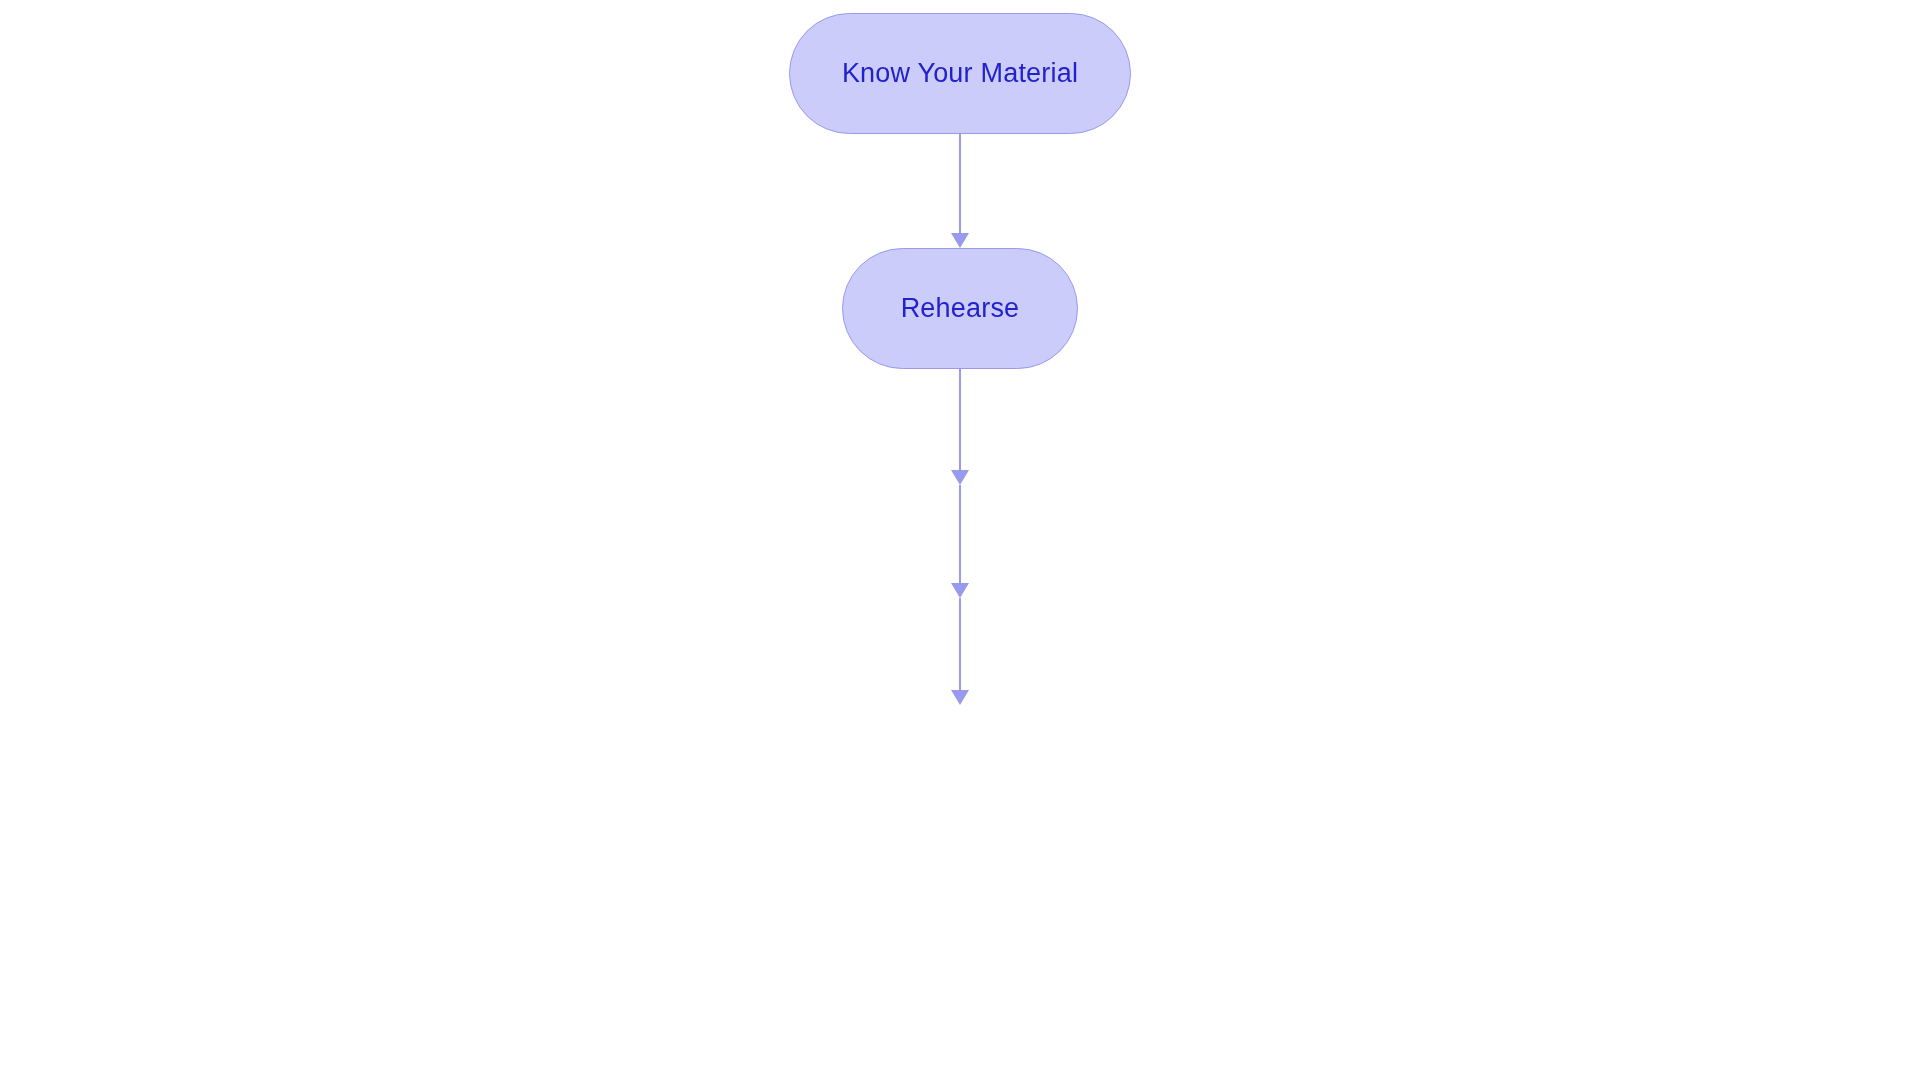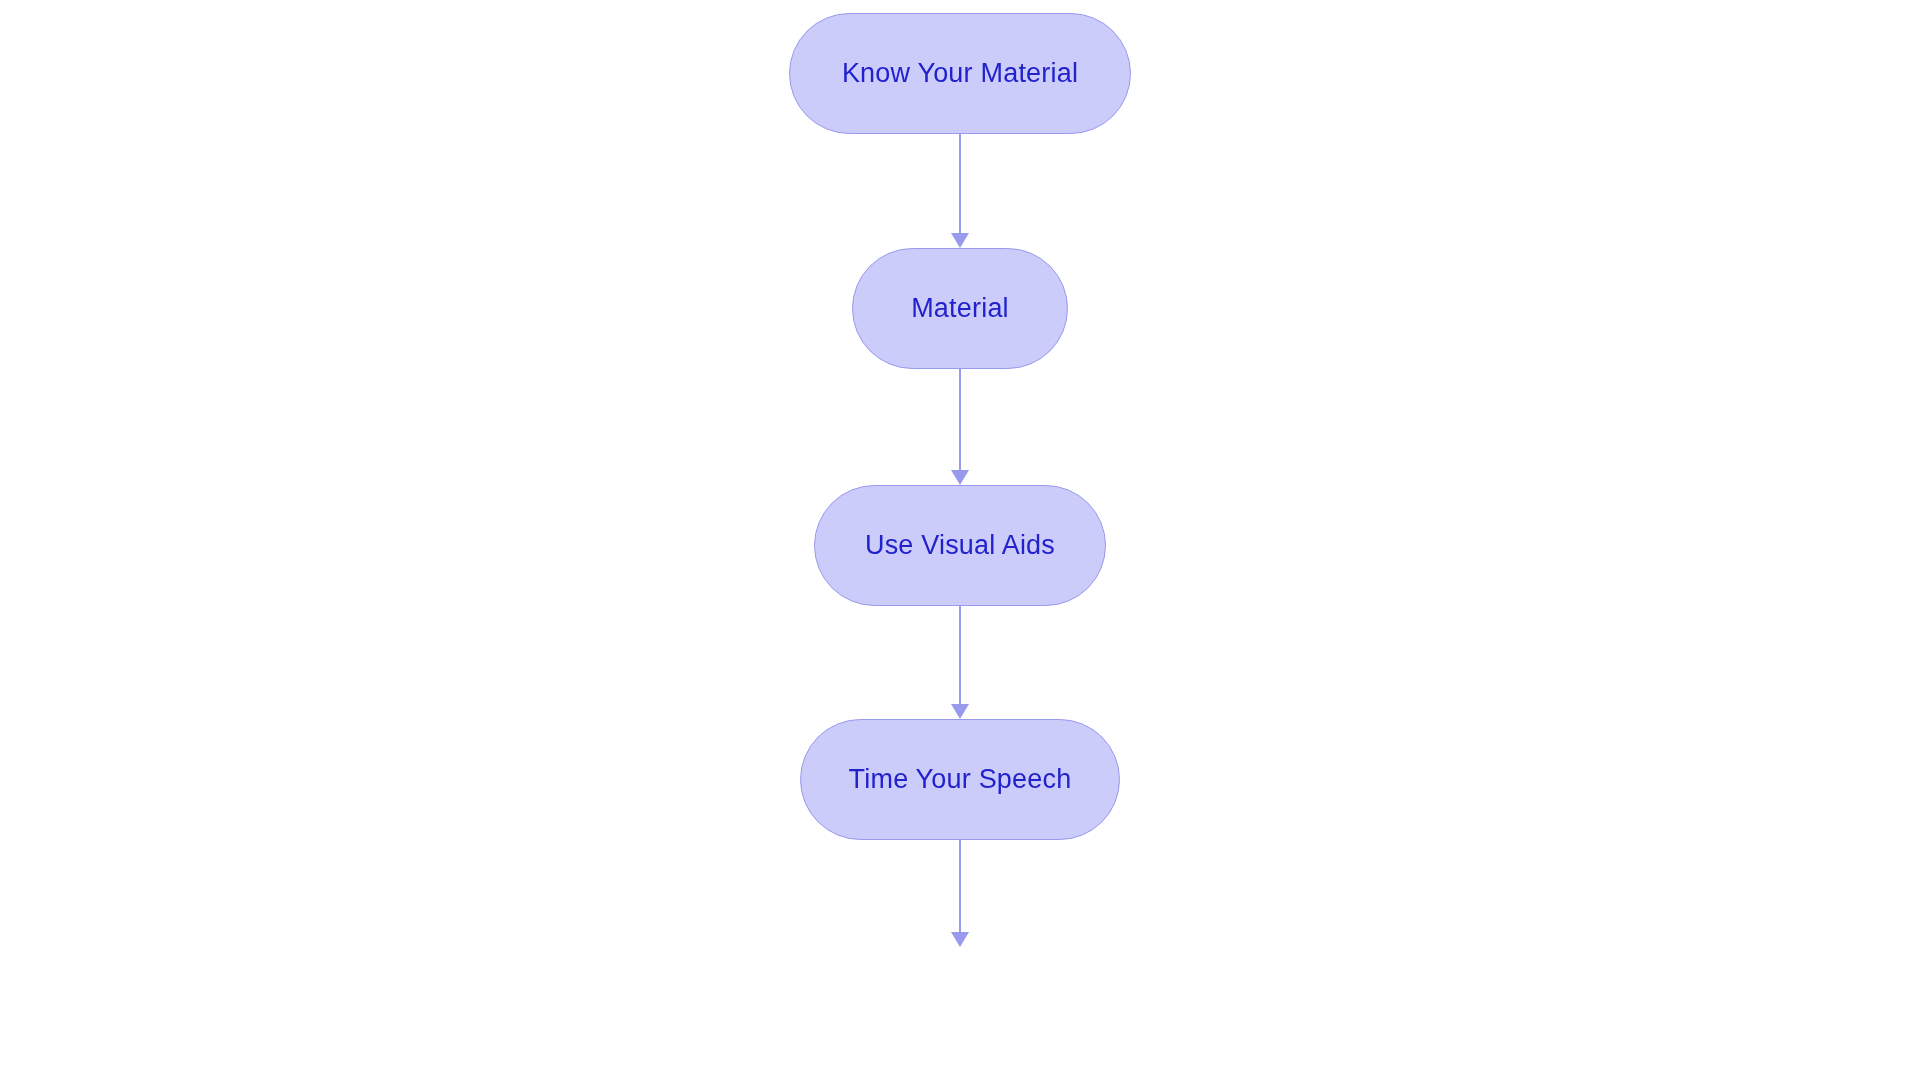--- a/index.html
+++ b/index.html
@@ -90,40 +90,34 @@
     <div class="node" style="padding:0 52px;">
       <span class="node-label">Know Your Material</span>
     </div>
 
     <div class="connector" style="height:114px;">
       <div class="line"></div>
       <div class="arrowhead"></div>
     </div>
 
     <div class="node" style="padding:0 58px;">
-      <span class="node-label">Material</span>
+      <span class="node-label">Rehearse</span>
     </div>
 
     <div class="connector" style="height:116px;">
       <div class="line"></div>
       <div class="arrowhead"></div>
     </div>
 
-    <div class="node" style="padding:0 50px;">
-      <span class="node-label">Use Visual Aids</span>
-    </div>
 
     <div class="connector" style="height:113px;">
       <div class="line"></div>
       <div class="arrowhead"></div>
     </div>
 
-    <div class="node" style="padding:0 48px;">
-      <span class="node-label">Time Your Speech</span>
-    </div>
 
     <div class="connector" style="height:107px;">
       <div class="line"></div>
       <div class="arrowhead"></div>
     </div>
 
 
   </div>
 </div>
 

